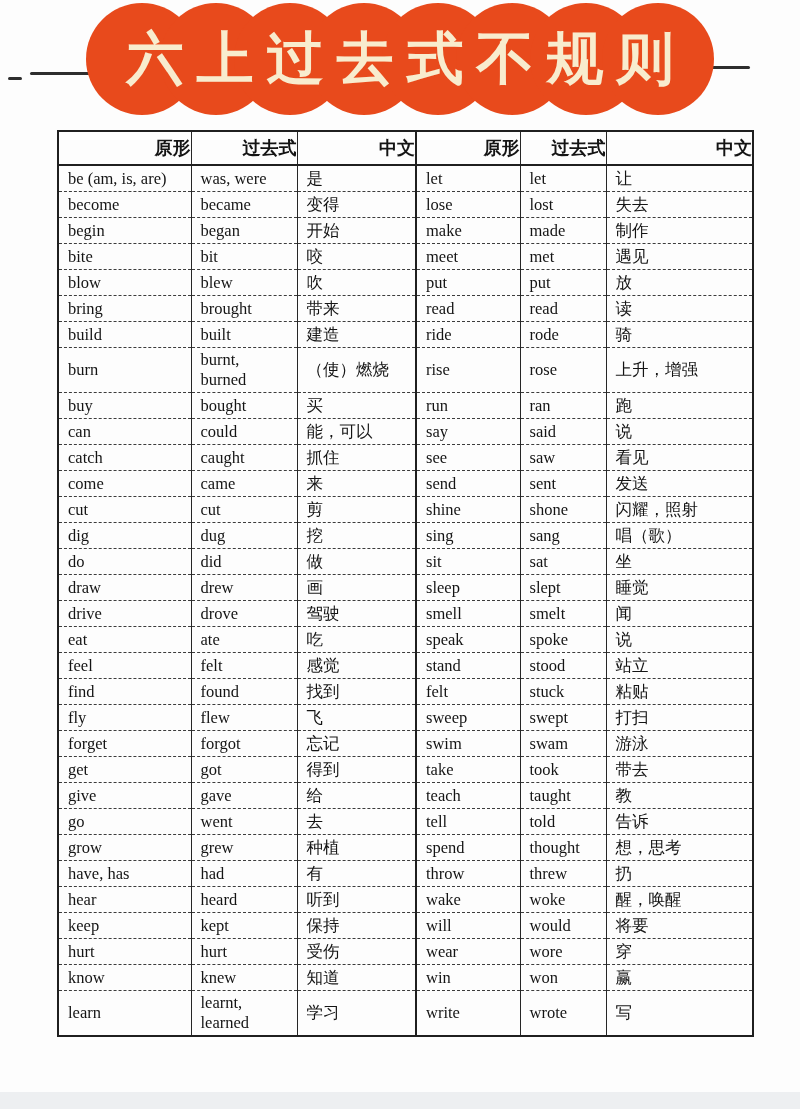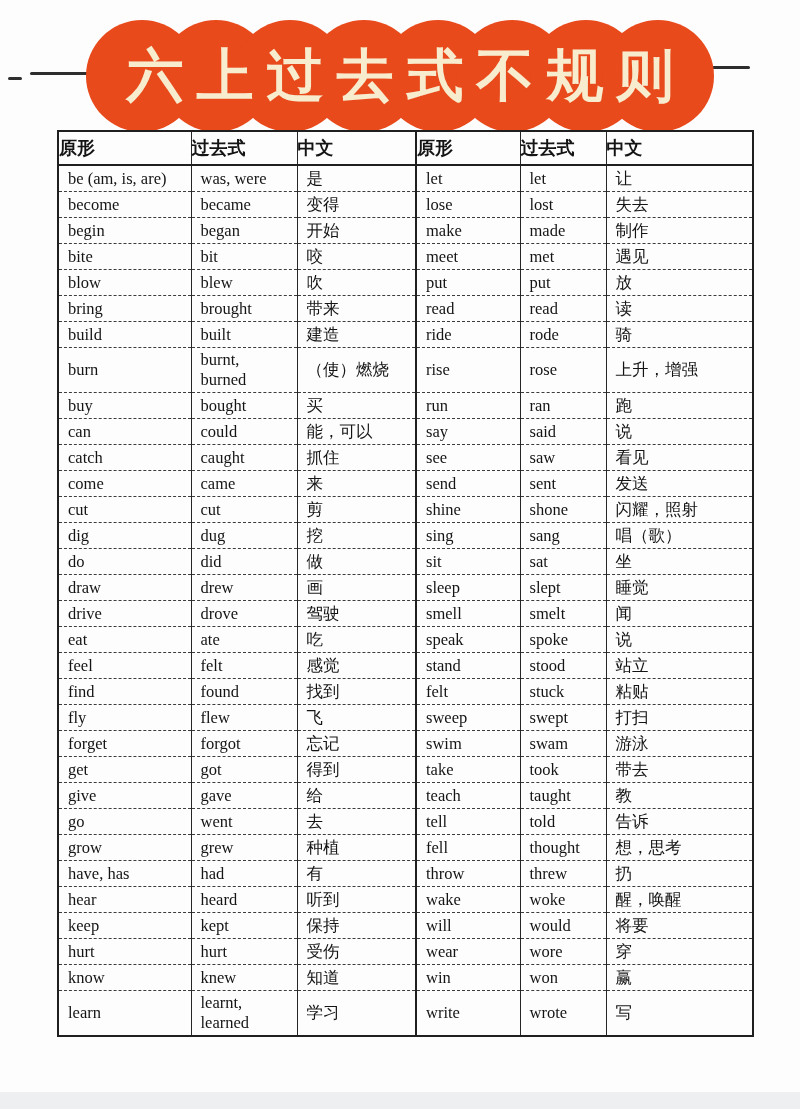--- a/index.html
+++ b/index.html
@@ -8,21 +8,21 @@
     background:#fdfdfd;
     font-family:"Liberation Serif","DejaVu Serif",serif;
     overflow:hidden;
   }
   
   .title-area{position:absolute;left:0;top:0;width:800px;height:126px;}
   .rule{position:absolute;background:#2e2e2e;height:3px;border-radius:2px;}
   .rule-left{left:30px;top:72px;width:64px;}
   .rule-left-tip{left:8px;top:77px;width:14px;height:3px;}
   .rule-right{left:712px;top:66px;width:38px;}
-  .badge{position:absolute;left:86px;top:20px;width:628px;height:112px;}
+  .badge{position:absolute;left:86px;top:3px;width:628px;height:112px;}
   .badge .bump{
     position:absolute;top:0;width:112px;height:112px;border-radius:50%;
     background:var(--badge-color,#e84a1c);
   }
   .badge-title{
     position:absolute;left:0;top:0;width:100%;height:100%;
     display:flex;align-items:center;justify-content:center;
     font-family:"Liberation Sans","DejaVu Sans",sans-serif;
     font-weight:bold;font-size:57px;letter-spacing:13px;
     color:var(--badge-text-color,#f8ecce);
@@ -36,21 +36,21 @@
     border:2px solid #1f1f1f;
     color:#141414;
   }
   .verbs-table col.c1{width:133px;}
   .verbs-table col.c2{width:106px;}
   .verbs-table col.c3{width:119px;}
   .verbs-table col.c4{width:104px;}
   .verbs-table col.c5{width:86px;}
   .verbs-table col.c6{width:147px;}
   .verbs-table th{
-    height:32px;font-size:18px;font-weight:bold;text-align:left;
+    height:32px;font-size:18px;font-weight:bold;text-align:right;
     border-right:1px solid #262626;border-bottom:2px solid #1f1f1f;
     padding:0;
   }
   .verbs-table td{
     height:21px;font-size:16.5px;line-height:20px;
     padding:2px 4px 2px 9px;vertical-align:middle;text-align:left;
     border-right:1px solid #262626;
     border-bottom:1px dashed #3c3c3c;
     white-space:pre-line;overflow:hidden;
   }
@@ -301,21 +301,21 @@
         <td>went</td>
         <td>去</td>
         <td>tell</td>
         <td>told</td>
         <td>告诉</td>
       </tr>
       <tr>
         <td>grow</td>
         <td>grew</td>
         <td>种植</td>
-        <td>fell</td>
+        <td>spend</td>
         <td>thought</td>
         <td>想，思考</td>
       </tr>
       <tr>
         <td>have, has</td>
         <td>had</td>
         <td>有</td>
         <td>throw</td>
         <td>threw</td>
         <td>扔</td>

